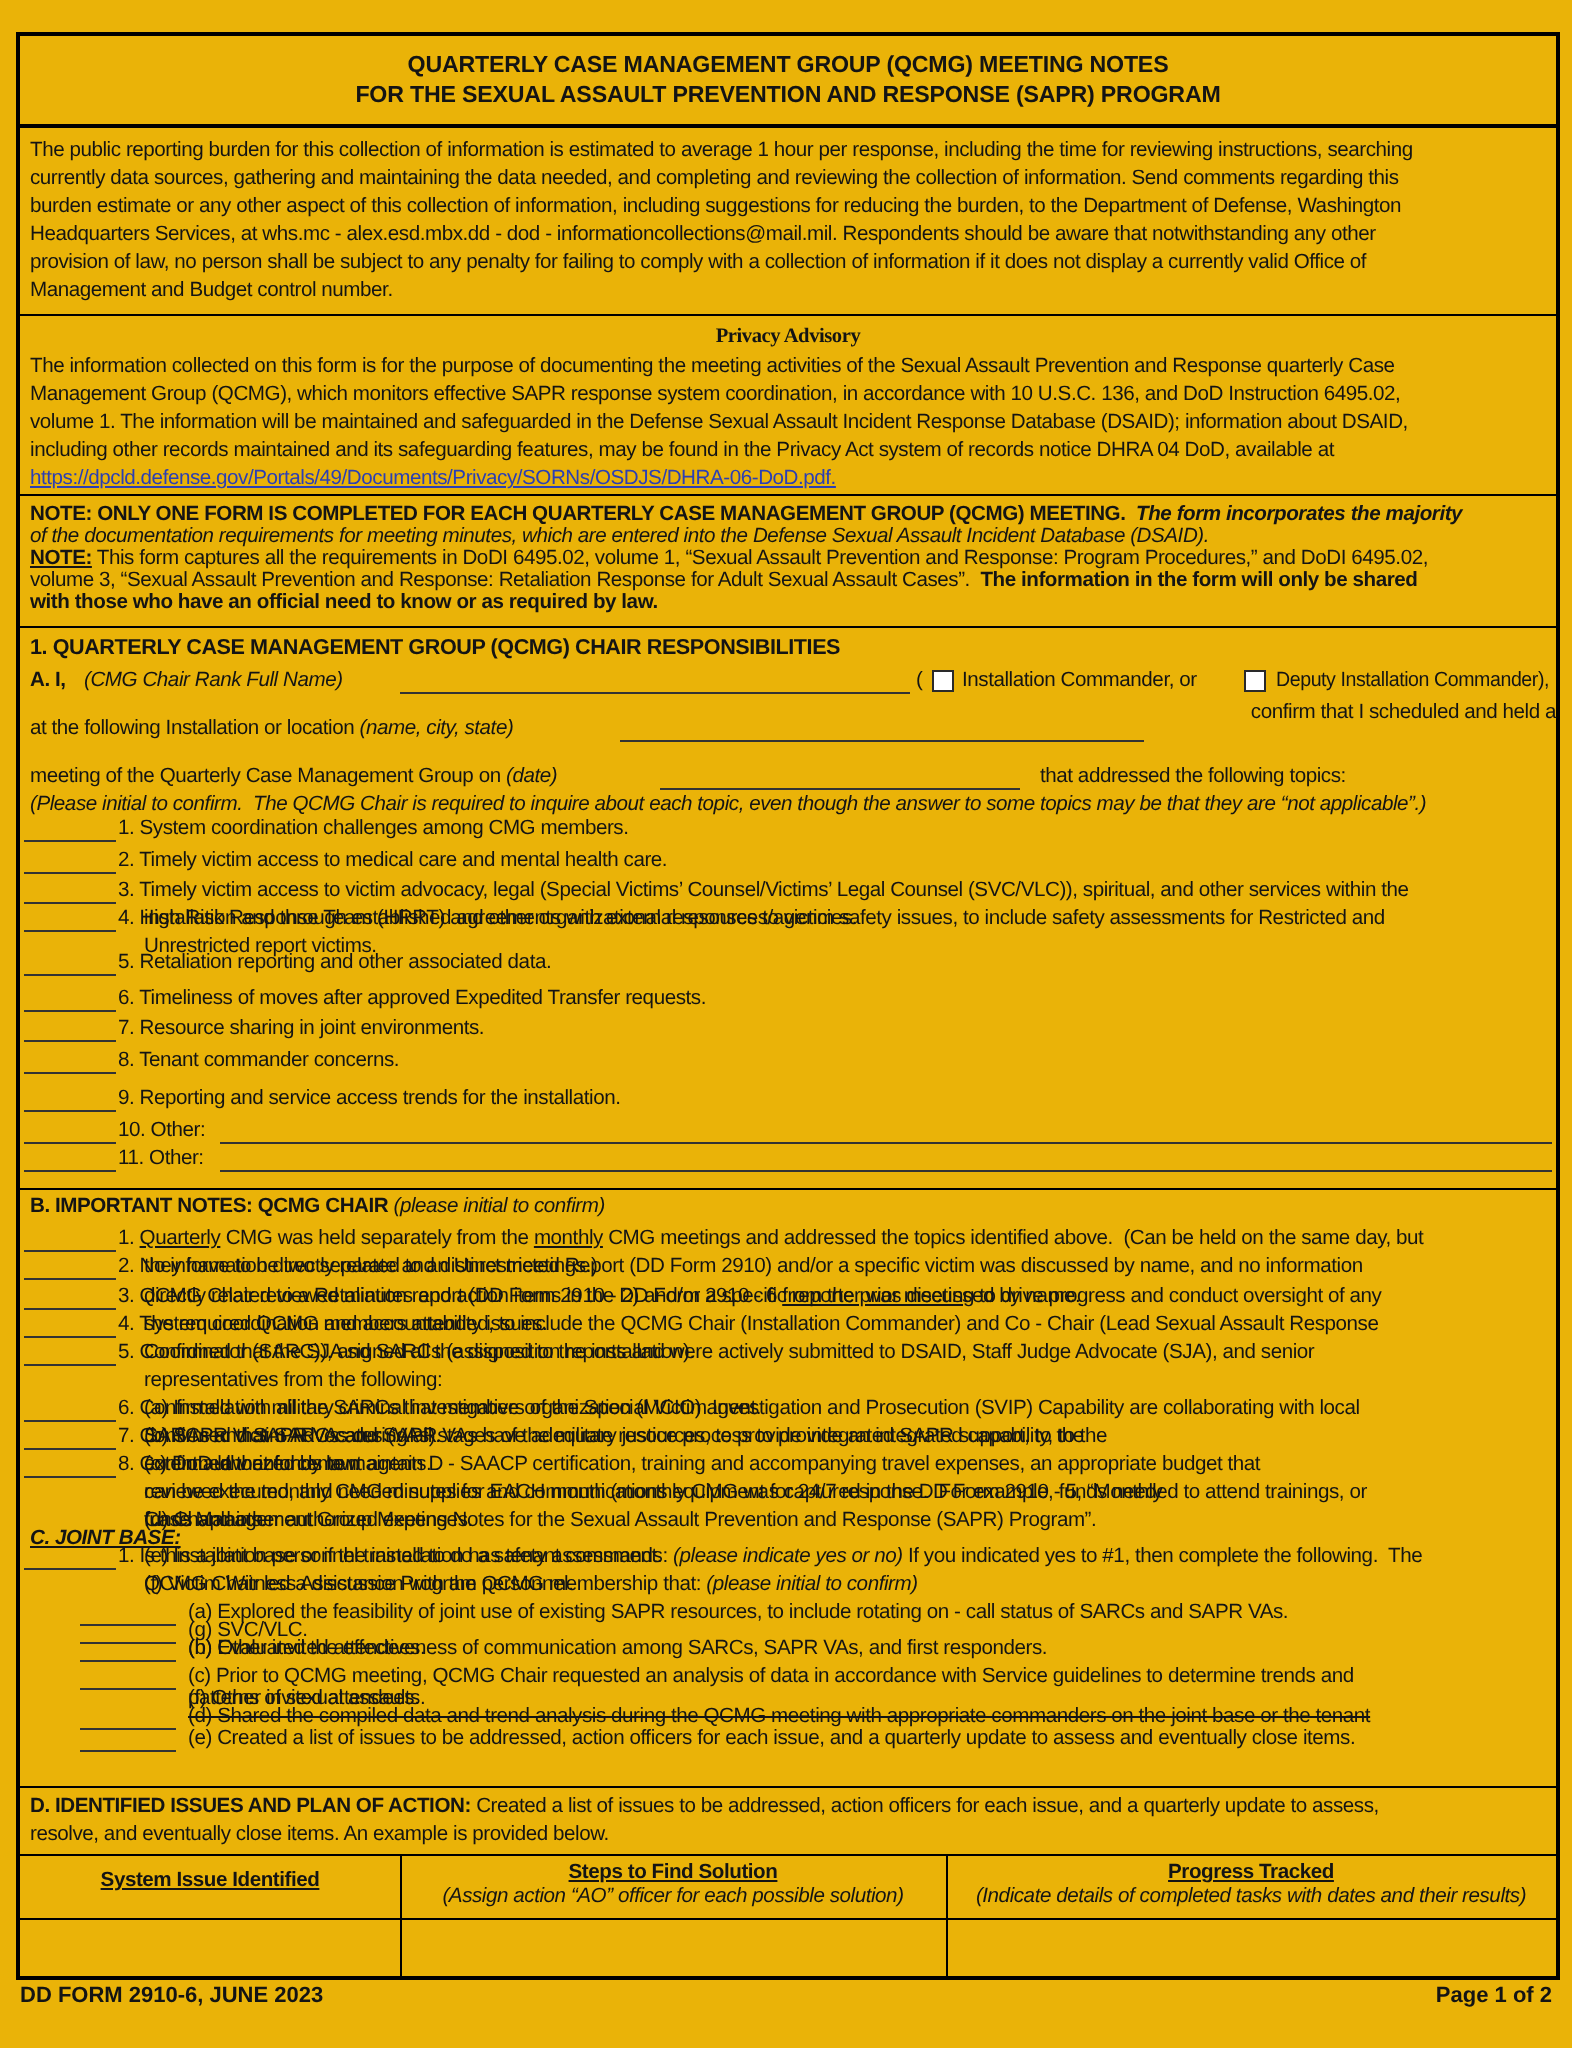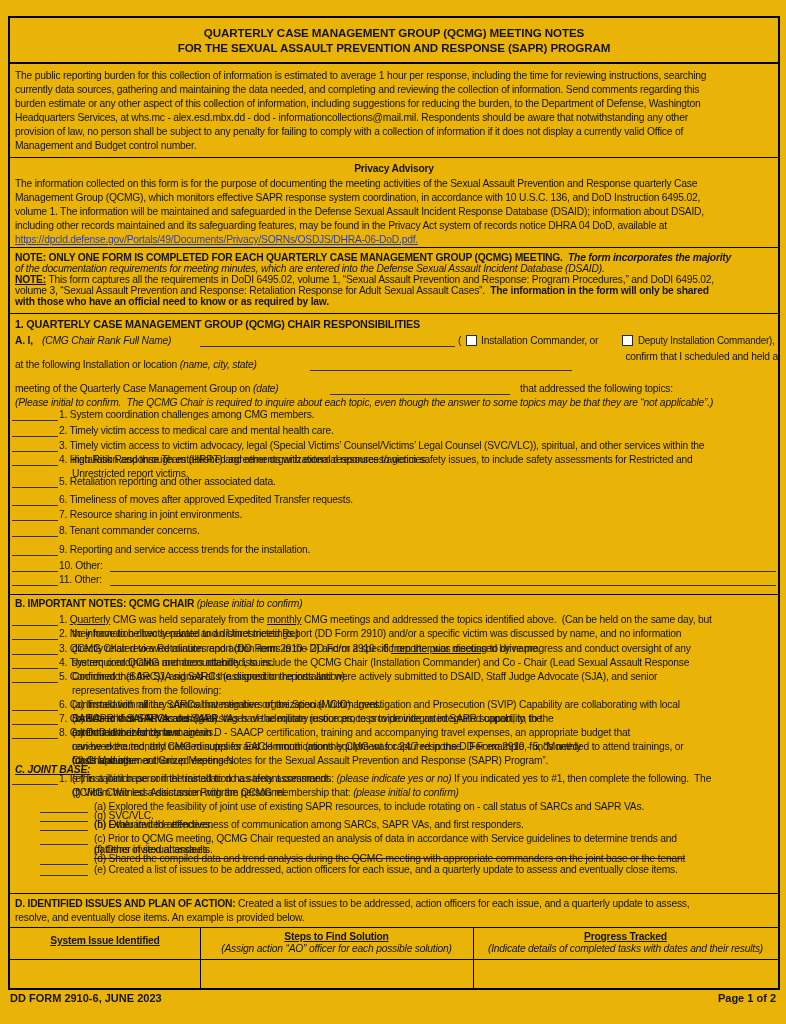--- a/index.html
+++ b/index.html
@@ -70,21 +70,21 @@
         <div class="ln" style="top: 94px;">
           <span class="run" style="left: 5px;">Headquarters Services, at whs.mc - alex.esd.mbx.dd - dod - informationcollections@mail.mil. Respondents should be aware that notwithstanding any other</span>
         </div>
         <div class="ln" style="top: 108px;">
           <span class="run" style="left: 5px;">provision of law, no person shall be subject to any penalty for failing to comply with a collection of information if it does not display a currently valid Office of</span>
         </div>
         <div class="ln" style="top: 122px;">
           <span class="run" style="left: 5px;">Management and Budget control number.</span>
         </div>
         <div class="ln" style="top: 145px;">
-          <span class="run ctr b" style="width: 768px; left: 0px;">Privacy Advisory</span>
+          <span class="run ctr b" style="width: 768px; left: 0px; font-family: Liberation Serif, serif;">Privacy Advisory</span>
         </div>
         <div class="ln" style="top: 160px;">
           <span class="run" style="left: 5px;">The information collected on this form is for the purpose of documenting the meeting activities of the Sexual Assault Prevention and Response quarterly Case</span>
         </div>
         <div class="ln" style="top: 174px;">
           <span class="run" style="left: 5px;">Management Group (QCMG), which monitors effective SAPR response system coordination, in accordance with 10 U.S.C. 136, and DoD Instruction 6495.02,</span>
         </div>
         <div class="ln" style="top: 188px;">
           <span class="run" style="left: 5px;">volume 1. The information will be maintained and safeguarded in the Defense Sexual Assault Incident Response Database (DSAID); information about DSAID,</span>
         </div>

